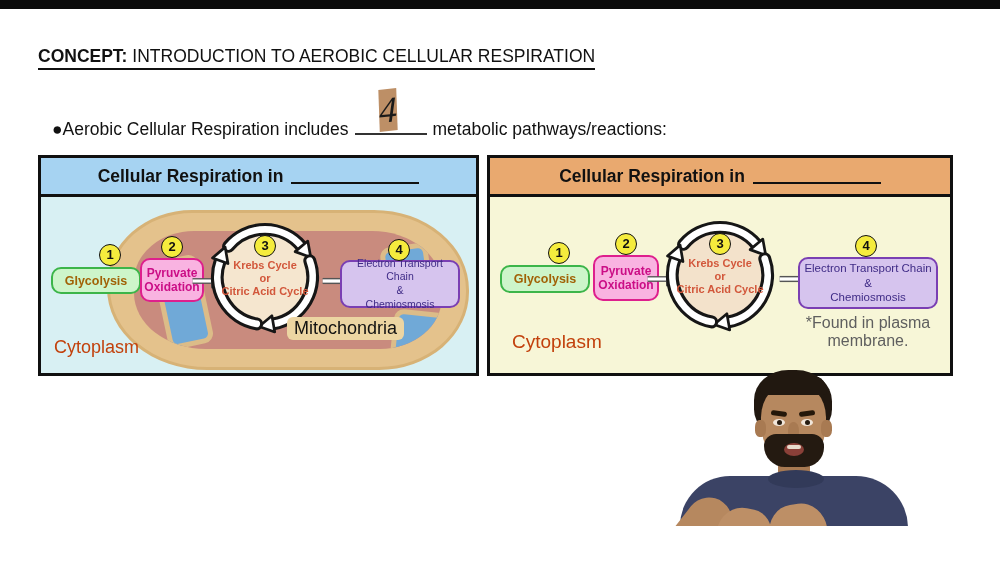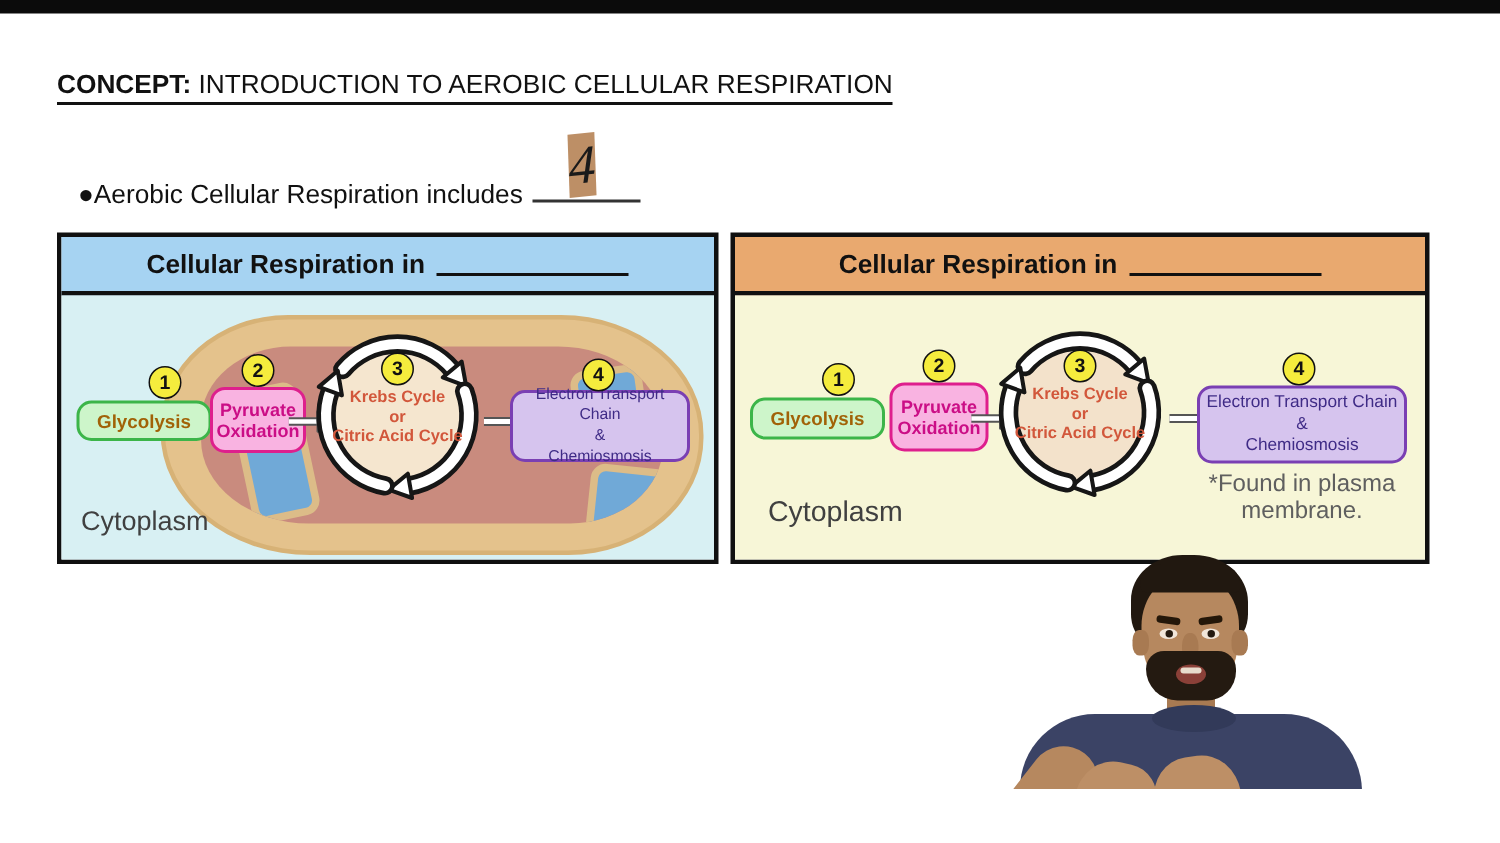--- a/index.html
+++ b/index.html
@@ -62,21 +62,21 @@
   .krebs-wrap svg{position:absolute;left:0;top:0;}
   .arc-o{stroke:#161616;stroke-width:12.5;fill:none;stroke-linecap:round;}
   .arc-i{stroke:#ffffff;stroke-width:6.5;fill:none;stroke-linecap:round;}
   .arc-h{fill:#ffffff;stroke:#161616;stroke-width:2.6;stroke-linejoin:round;}
   .krebs-text{position:absolute;left:8px;top:40px;width:100px;text-align:center;
               font-weight:bold;font-size:11px;line-height:1.2;color:#d2573b;z-index:4;}
   .krebs-badge{left:47px;top:16px;}
 
   .mito-label{position:absolute;left:246px;top:120px;background:#ecd5a2;border-radius:6px;
               padding:1px 7px;font-size:18px;color:#111;z-index:4;}
-  .cyto-label{position:absolute;font-size:18px;color:#404040;z-index:4;}
+  .cyto-label{position:absolute;font-size:18px;color:#c2410c;z-index:4;}
   .etc-note{position:absolute;font-size:16px;color:#5f5f5f;z-index:4;text-align:center;}
 
   
   .person{position:absolute;left:678px;top:372px;width:234px;height:191px;z-index:6;}
   .hair{position:absolute;left:76px;top:-2px;width:78px;height:68px;background:#211810;
         border-radius:44% 46% 42% 42%;}
   .face{position:absolute;left:83px;top:10px;width:65px;height:84px;background:#b6885f;
         border-radius:48% 48% 44% 46% / 42% 42% 52% 52%;}
   .fringe{position:absolute;left:82px;top:4px;width:67px;height:19px;background:#211810;
         border-radius:36px 36px 10px 12px;}
@@ -114,21 +114,21 @@
 
 <div id="slide">
   <div class="top-bar"></div>
 
   <div class="title-line">
     <span class="underlined"><span class="b">CONCEPT:</span><span> INTRODUCTION TO AEROBIC CELLULAR RESPIRATION</span></span>
   </div>
 
 
   <div class="bullet-line">
-    <span>●Aerobic Cellular Respiration includes</span><span class="answer-blank"><span class="hand">4</span></span>
+    <span>●Aerobic Cellular Respiration includes</span><span class="answer-blank"><span class="hand">4</span></span><span>metabolic pathways/reactions:</span>
   </div>
 
   <div class="panel panel-left">
     <div class="panel-header">
       <span>Cellular Respiration in</span>
       <span class="header-blank"></span>
     </div>
     <div class="panel-body">
 
       <div class="mito-outer">
@@ -192,20 +192,21 @@
         <polygon points="27,2.5 41,11 27,19.5" fill="#ffffff" stroke="#555" stroke-width="2.2" stroke-linejoin="round"></polygon>
       </svg>
 
       <div class="badge" style="left:347px;top:42px;">4</div>
       <div class="stage-box etcb" style="left:299px;top:63px;width:120px;height:48px;">
         <span>Electron Transport Chain</span>
         <span>&amp;</span>
         <span>Chemiosmosis</span>
       </div>
 
+      <div class="mito-label">Mitochondria</div>
       <div class="cyto-label" style="left:13px;top:140px;">Cytoplasm</div>
     </div>
   </div>
 
   <div class="panel panel-right">
     <div class="panel-header">
       <span>Cellular Respiration in</span>
       <span class="header-blank"></span>
     </div>
     <div class="panel-body">

